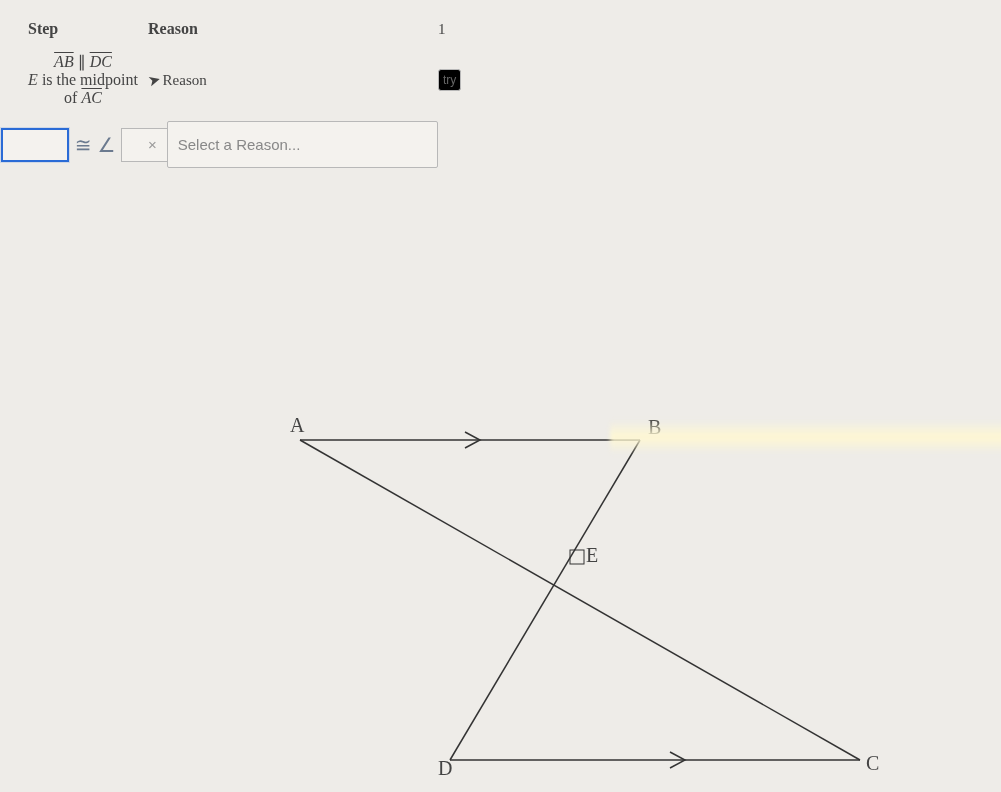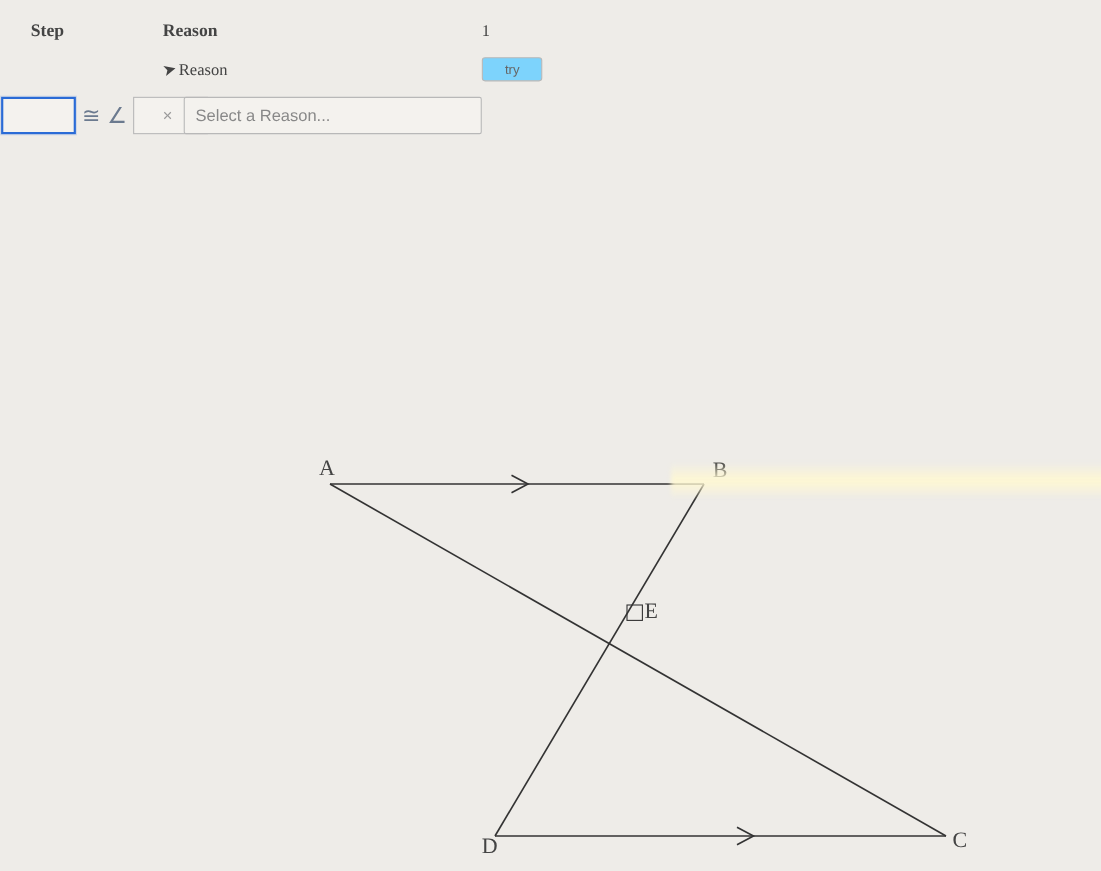--- a/index.html
+++ b/index.html
@@ -47,25 +47,25 @@
   .stmt-col { text-align: center; }
   .reason-col { text-align: left; padding-left: 10px; }
 
   .stmt-math { font-size: 16px; }
   .stmt-math .ov { text-decoration: overline; font-style: italic; }
 
   .try-btn {
     display: inline-block;
     border: 1px solid #b8b8b8;
     border-radius: 3px;
-    padding: 3px 20px;
+    padding: 3px 4px;
     font-size: 12px;
     font-family: Arial, sans-serif;
     color: #666;
-    background: #7dd3fc;
+    background: #000000;
     cursor: pointer;
   }
 
   .angle-row {
     display: flex;
     align-items: center;
     gap: 6px;
     justify-content: center;
   }
   .angle-sym {
@@ -96,21 +96,21 @@
     gap: 10px;
   }
   .xbtn {
     font-family: Arial, sans-serif;
     font-size: 15px;
     color: #999;
     cursor: pointer;
   }
   .reason-select {
     flex: 1;
-    height: 34px;
+    height: 47px;
     border: 1px solid #b8b8b8;
     border-radius: 2px;
     background: #f4f2ee;
     color: #888;
     font-size: 15px;
     padding: 0 10px;
     font-family: Arial, sans-serif;
     display: flex;
     align-items: center;
     cursor: pointer;
@@ -154,20 +154,30 @@
 
 <div class="content">
 
 
   <div class="proof-table">
     <div class="hdr step-col">Step</div>
     <div class="hdr reason-col">Reason</div>
 
     <div class="step-col">1</div>
     <div class="stmt-col stmt-math">
+      <div>
+        <span class="ov">AB</span>
+        <span>∥</span>
+        <span class="ov">DC</span>
+      </div>
+      <div>
+        <span class="italic">E</span>
+        <span>is the midpoint of</span>
+        <span class="ov">AC</span>
+      </div>
     </div>
     <div class="reason-col">
       <span class="cursor-icon">➤</span><span>Reason</span>
     </div>
 
     <div class="step-col">
       <span class="try-btn">try</span>
     </div>
     <div class="stmt-col">
       <div class="angle-row">

